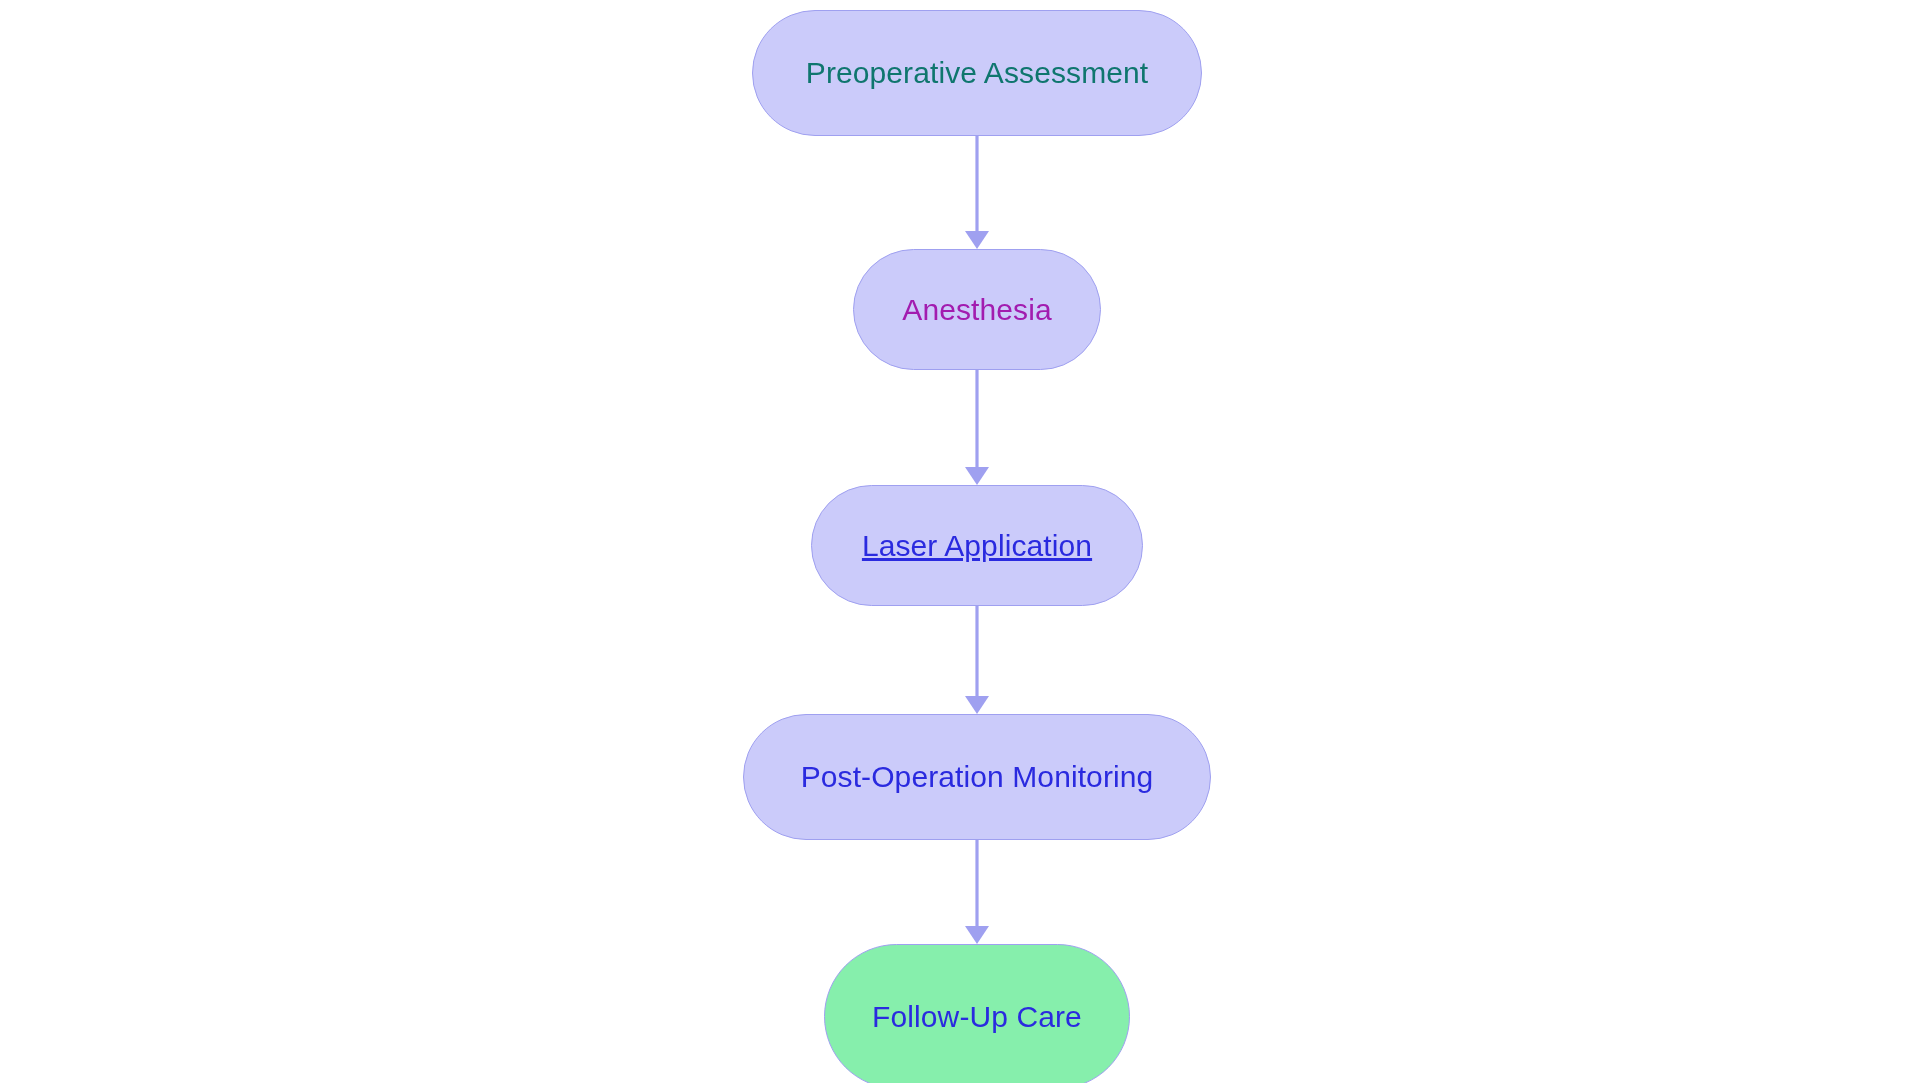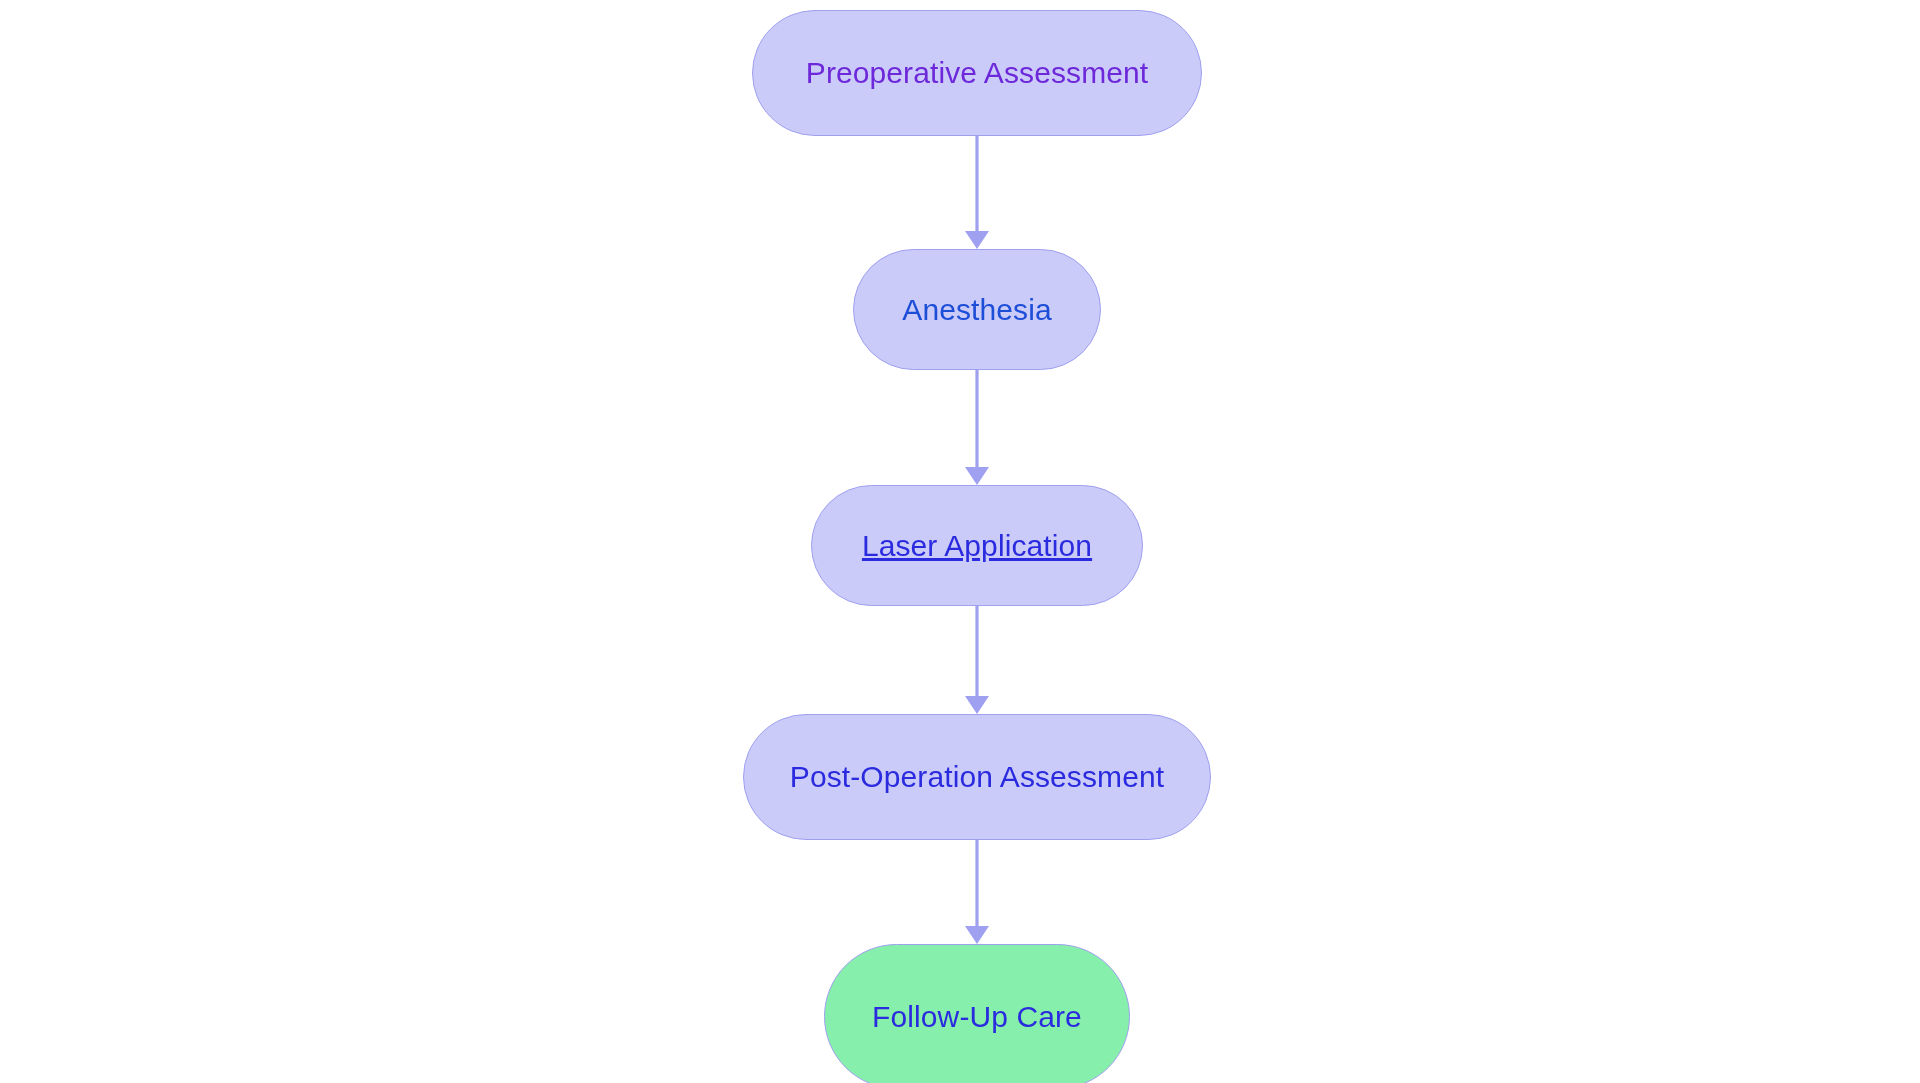--- a/index.html
+++ b/index.html
@@ -61,32 +61,32 @@
       <polygon points="965,231 989,231 977,249" fill="#9fa0f0"></polygon>
       <line x1="977" y1="370" x2="977" y2="468" stroke="#9fa0f0" stroke-width="3.2"></line>
       <polygon points="965,467 989,467 977,485" fill="#9fa0f0"></polygon>
       <line x1="977" y1="606" x2="977" y2="697" stroke="#9fa0f0" stroke-width="3.2"></line>
       <polygon points="965,696 989,696 977,714" fill="#9fa0f0"></polygon>
       <line x1="977" y1="840" x2="977" y2="927" stroke="#9fa0f0" stroke-width="3.2"></line>
       <polygon points="965,926 989,926 977,944" fill="#9fa0f0"></polygon>
     </svg>
 
   <div class="node-shape" style="left: 752px; top: 10px; width: 450px; height: 126px; background: rgb(203, 203, 250); border-color: rgb(159, 160, 240);">
-    <span class="node-label" style="color: #6d28d9;">Preoperative Assessment</span>
+    <span class="node-label" style="color: #0f766e;">Preoperative Assessment</span>
   </div>
 
   <div class="node-shape" style="left: 853px; top: 249px; width: 248px; height: 121px; background: rgb(203, 203, 250); border-color: rgb(159, 160, 240);">
-    <span class="node-label" style="color: #1d4ed8;">Anesthesia</span>
+    <span class="node-label" style="color: #a21caf;">Anesthesia</span>
   </div>
 
   <div class="node-shape" style="left: 811px; top: 485px; width: 332px; height: 121px; background: rgb(203, 203, 250); border-color: rgb(159, 160, 240);">
     <span class="node-label" style="color: rgb(42, 42, 223); text-decoration: underline;">Laser Application</span>
   </div>
 
   <div class="node-shape" style="left: 743px; top: 714px; width: 468px; height: 126px; background: rgb(203, 203, 250); border-color: rgb(159, 160, 240);">
-    <span class="node-label" style="color: rgb(42, 42, 223);">Post-Operation Assessment</span>
+    <span class="node-label" style="color: rgb(42, 42, 223);">Post-Operation Monitoring</span>
   </div>
 
   <div class="node-shape" style="left: 824px; top: 944px; width: 306px; height: 145px; background: #86efac; border-color: rgb(159, 160, 240);">
     <span class="node-label" style="color: rgb(42, 42, 223);">Follow-Up Care</span>
   </div>
 
 </div>
 
 </body></html>

